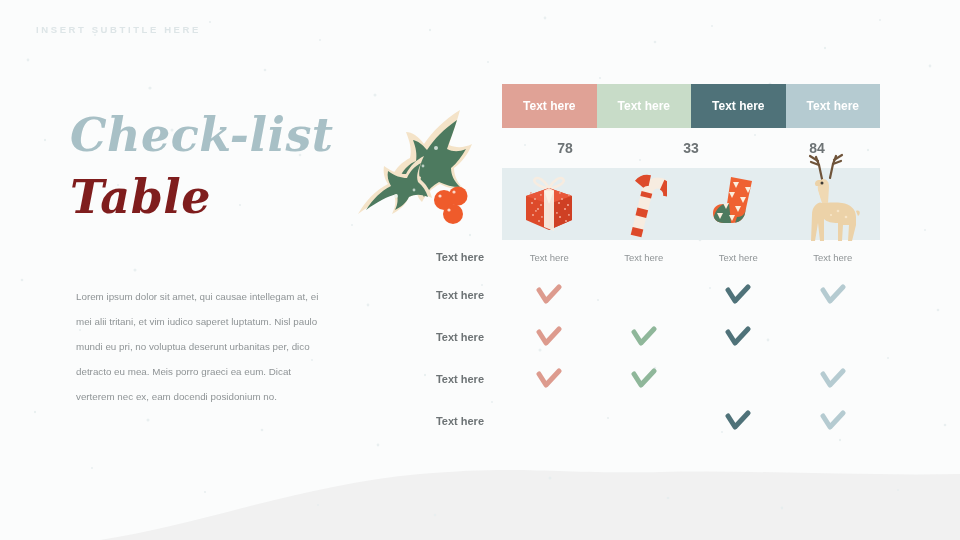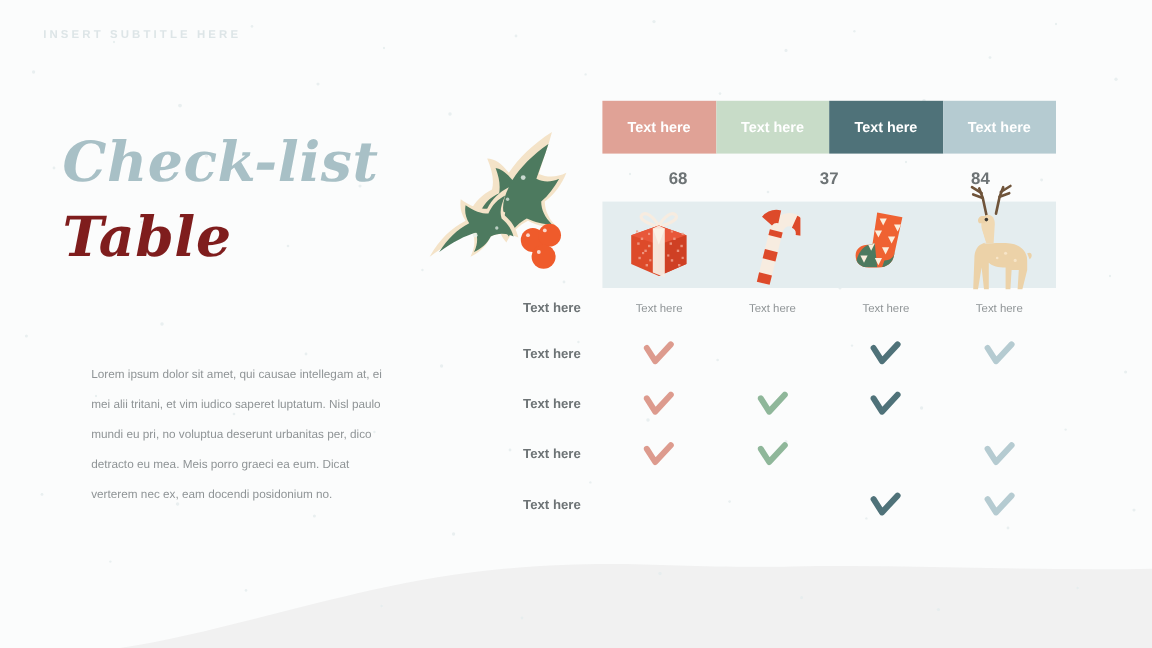--- a/index.html
+++ b/index.html
@@ -29,38 +29,38 @@
     font-size: 9.5px;
     letter-spacing: 2.6px;
     font-weight: 700;
     color: #dde5e7;
     z-index: 4;
   }
 
   
   #title-block {
     position: absolute;
-    left: 52px; top: 104px;
+    left: 70px; top: 104px;
     z-index: 4;
   }
   .title-line {
     font-family: "DejaVu Serif", serif;
     font-style: italic;
     font-weight: 700;
     font-size: 46px;
     line-height: 62px;
     letter-spacing: 0.5px;
   }
   #title-1 { color: #a8c0c6; }
   #title-2 { color: #7f1d1d; }
 
   
   #body-text {
     position: absolute;
-    left: 76px; top: 300px;
+    left: 76px; top: 284px;
     width: 246px;
     font-size: 9.8px;
     line-height: 25px;
     color: #8f9496;
     z-index: 4;
   }
 
   
   #holly { position: absolute; left: 352px; top: 104px; z-index: 5; }
 
@@ -271,22 +271,22 @@
     <div class="trow" id="header-row">
       <div class="rowlabel"></div>
       <div class="cell c0">Text here</div>
       <div class="cell c1">Text here</div>
       <div class="cell c2">Text here</div>
       <div class="cell c3">Text here</div>
     </div>
 
     <div class="trow" id="numbers-row">
       <div class="rowlabel"></div>
-      <div class="cell">68</div>
-      <div class="cell">37</div>
+      <div class="cell">78</div>
+      <div class="cell">33</div>
       <div class="cell">84</div>
     </div>
 
     <div class="trow" id="icons-row">
       <div class="rowlabel"></div>
 
       <div class="cell">
         <svg width="58" height="60" viewBox="0 0 58 60">
           <path d="M29 14 C 24 6 18 2 15 5 C 12 8 18 12 29 15 C 40 12 46 8 43 5 C 40 2 34 6 29 14 Z" fill="none" stroke="#f7ece0" stroke-width="2.6"></path>
           <polygon points="29,14 52,22 52,46 29,56 6,46 6,22" fill="#dd4a2a"></polygon>

